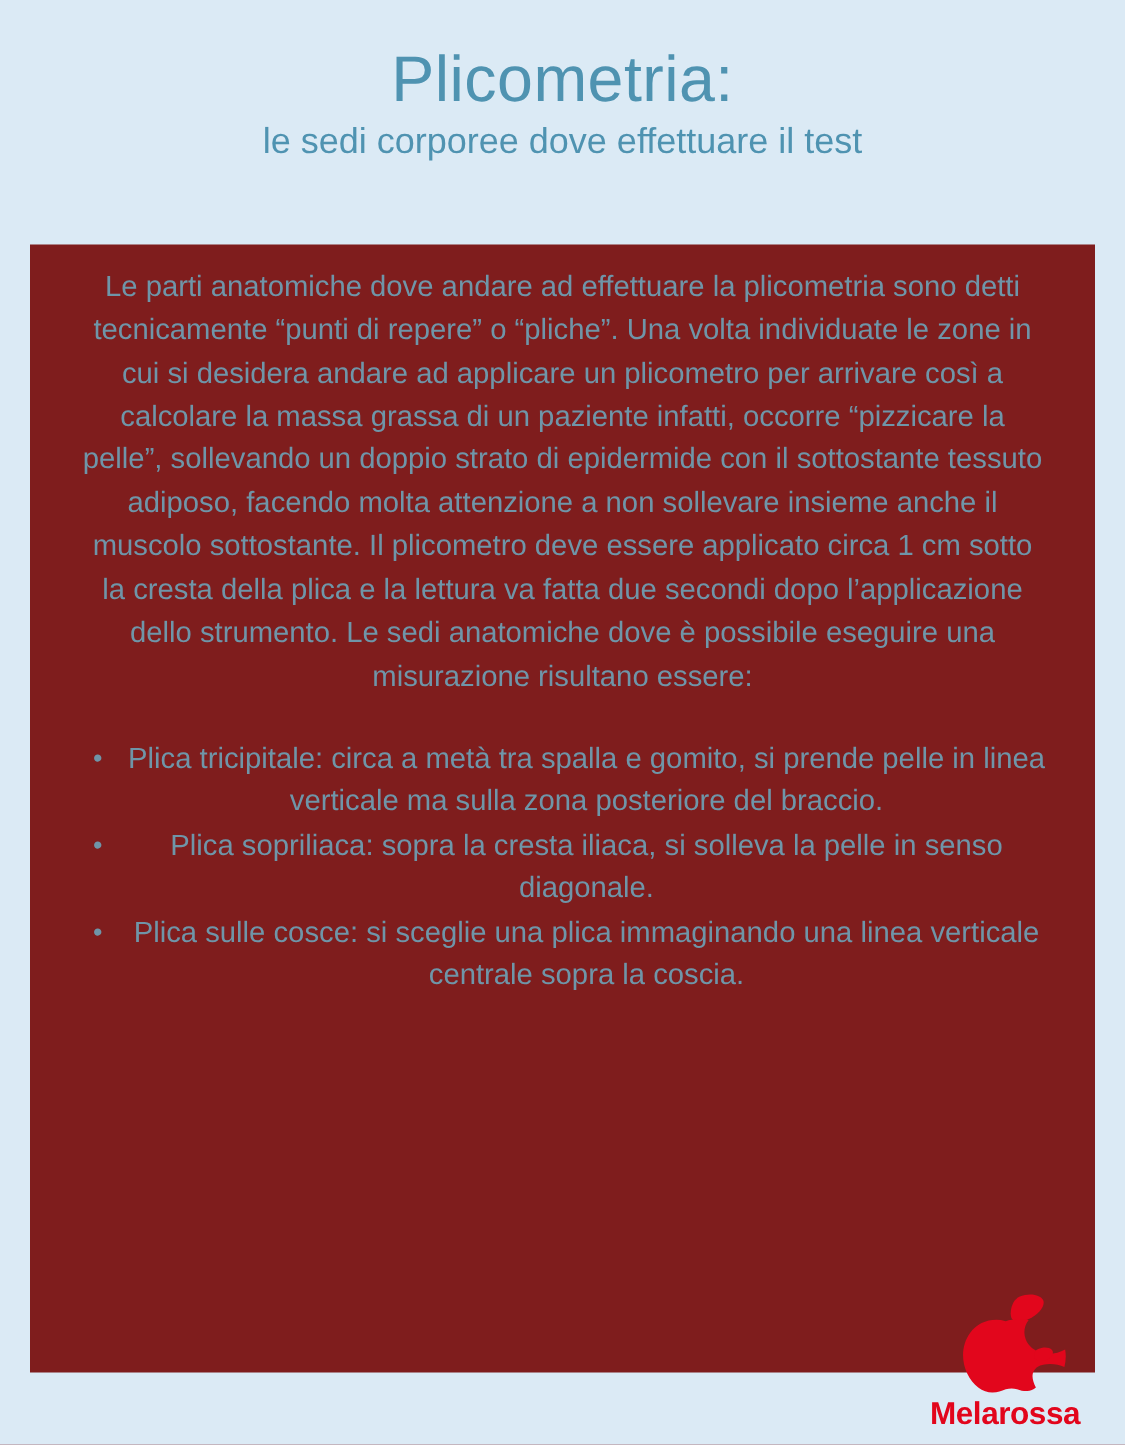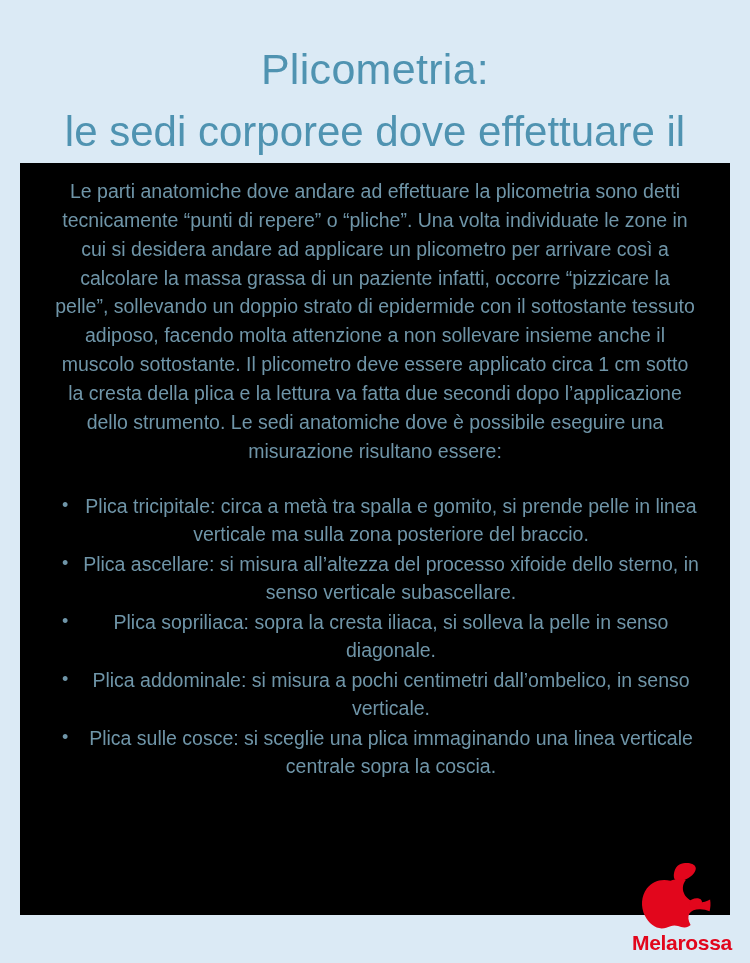--- a/index.html
+++ b/index.html
@@ -28,40 +28,40 @@
   .header {
     padding-top: 30px;
     text-align: center;
   }
   .title {
     color: #4f93b1;
     font-size: 43px;
     line-height: 1.08;
     font-weight: 400;
     letter-spacing: 0.3px;
-    margin: 16px;
+    margin: 0;
     padding: 0 30px;
   }
   .subtitle {
     color: #4f93b1;
-    font-size: 42px;
+    font-size: 24px;
     line-height: 1.12;
     font-weight: 400;
     margin: 6px 0 0 0;
     padding: 0 30px;
   }
 
   
   .card {
     position: absolute;
     left: 20px;
     top: 163px;
     width: 710px;
     height: 752px;
-    background: #000000;
+    background: #7f1d1d;
     box-sizing: border-box;
     padding: 14px 20px 0 20px;
     overflow: hidden;
   }
 
   .intro {
     color: #6f95a8;
     font-size: 19.5px;
     line-height: 1.48;
     text-align: center;
@@ -92,21 +92,21 @@
     font-size: 18px;
     line-height: 1.5;
   }
 
   
   .logo {
     position: absolute;
     right: 18px;
     bottom: 8px;
     width: 112px;
-    text-align: right;
+    text-align: left;
     z-index: 5;
     margin-left: 38px;
   }
   .logo-mark {
     display: block;
     margin: 0 auto;
     width: 74px;
     height: 68px;
   }
   .logo-word {
@@ -127,23 +127,21 @@
   <div class="header">
     <h1 class="title">Plicometria:</h1>
     <h2 class="subtitle">le sedi corporee dove effettuare il test</h2>
   </div>
 
   <div class="card">
     <p class="intro">Le parti anatomiche dove andare ad effettuare la plicometria sono detti tecnicamente “punti di repere” o “pliche”. Una volta individuate le zone in cui si desidera andare ad applicare un plicometro per arrivare così a calcolare la massa grassa di un paziente infatti, occorre “pizzicare la pelle”, sollevando un doppio strato di epidermide con il sottostante tessuto adiposo, facendo molta attenzione a non sollevare insieme anche il muscolo sottostante. Il plicometro deve essere applicato circa 1 cm sotto la cresta della plica e la lettura va fatta due secondi dopo l’applicazione dello strumento. Le sedi anatomiche dove è possibile eseguire una misurazione risultano essere:</p>
 
     <ul class="bullet-list">
       <li class="bullet-item">Plica tricipitale: circa a metà tra spalla e gomito, si prende pelle in linea verticale ma sulla zona posteriore del braccio.</li>
-      <li class="bullet-item">Plica ascellare: si misura all’altezza del processo xifoide dello sterno, in senso verticale subascellare.</li>
       <li class="bullet-item">Plica sopriliaca: sopra la cresta iliaca, si solleva la pelle in senso diagonale.</li>
-      <li class="bullet-item">Plica addominale: si misura a pochi centimetri dall’ombelico, in senso verticale.</li>
       <li class="bullet-item">Plica sulle cosce: si sceglie una plica immaginando una linea verticale centrale sopra la coscia.</li>
     </ul>
   </div>
 
   <div class="logo">
     <svg class="logo-mark" viewBox="0 0 74 68" aria-hidden="true">
 
       <path d="M40.5 3.5 C48 0.5 55 2.5 56.5 6 C58 9.5 53.5 15.5 46.5 18.5 C41 20.8 37 20.2 35.5 18 C33.8 15.3 35 6 40.5 3.5 Z" fill="#e2061c"></path>
 
       <path d="M35.4 19.5 C34.6 23 34.2 25.6 34.1 28.6 C33.9 31.6 33.4 32.2 32.3 32.2 C31.3 32.2 30.9 31.3 31.1 29.6 C31.6 25.3 32.6 21.8 33.9 19.2 Z" fill="#e2061c"></path>

